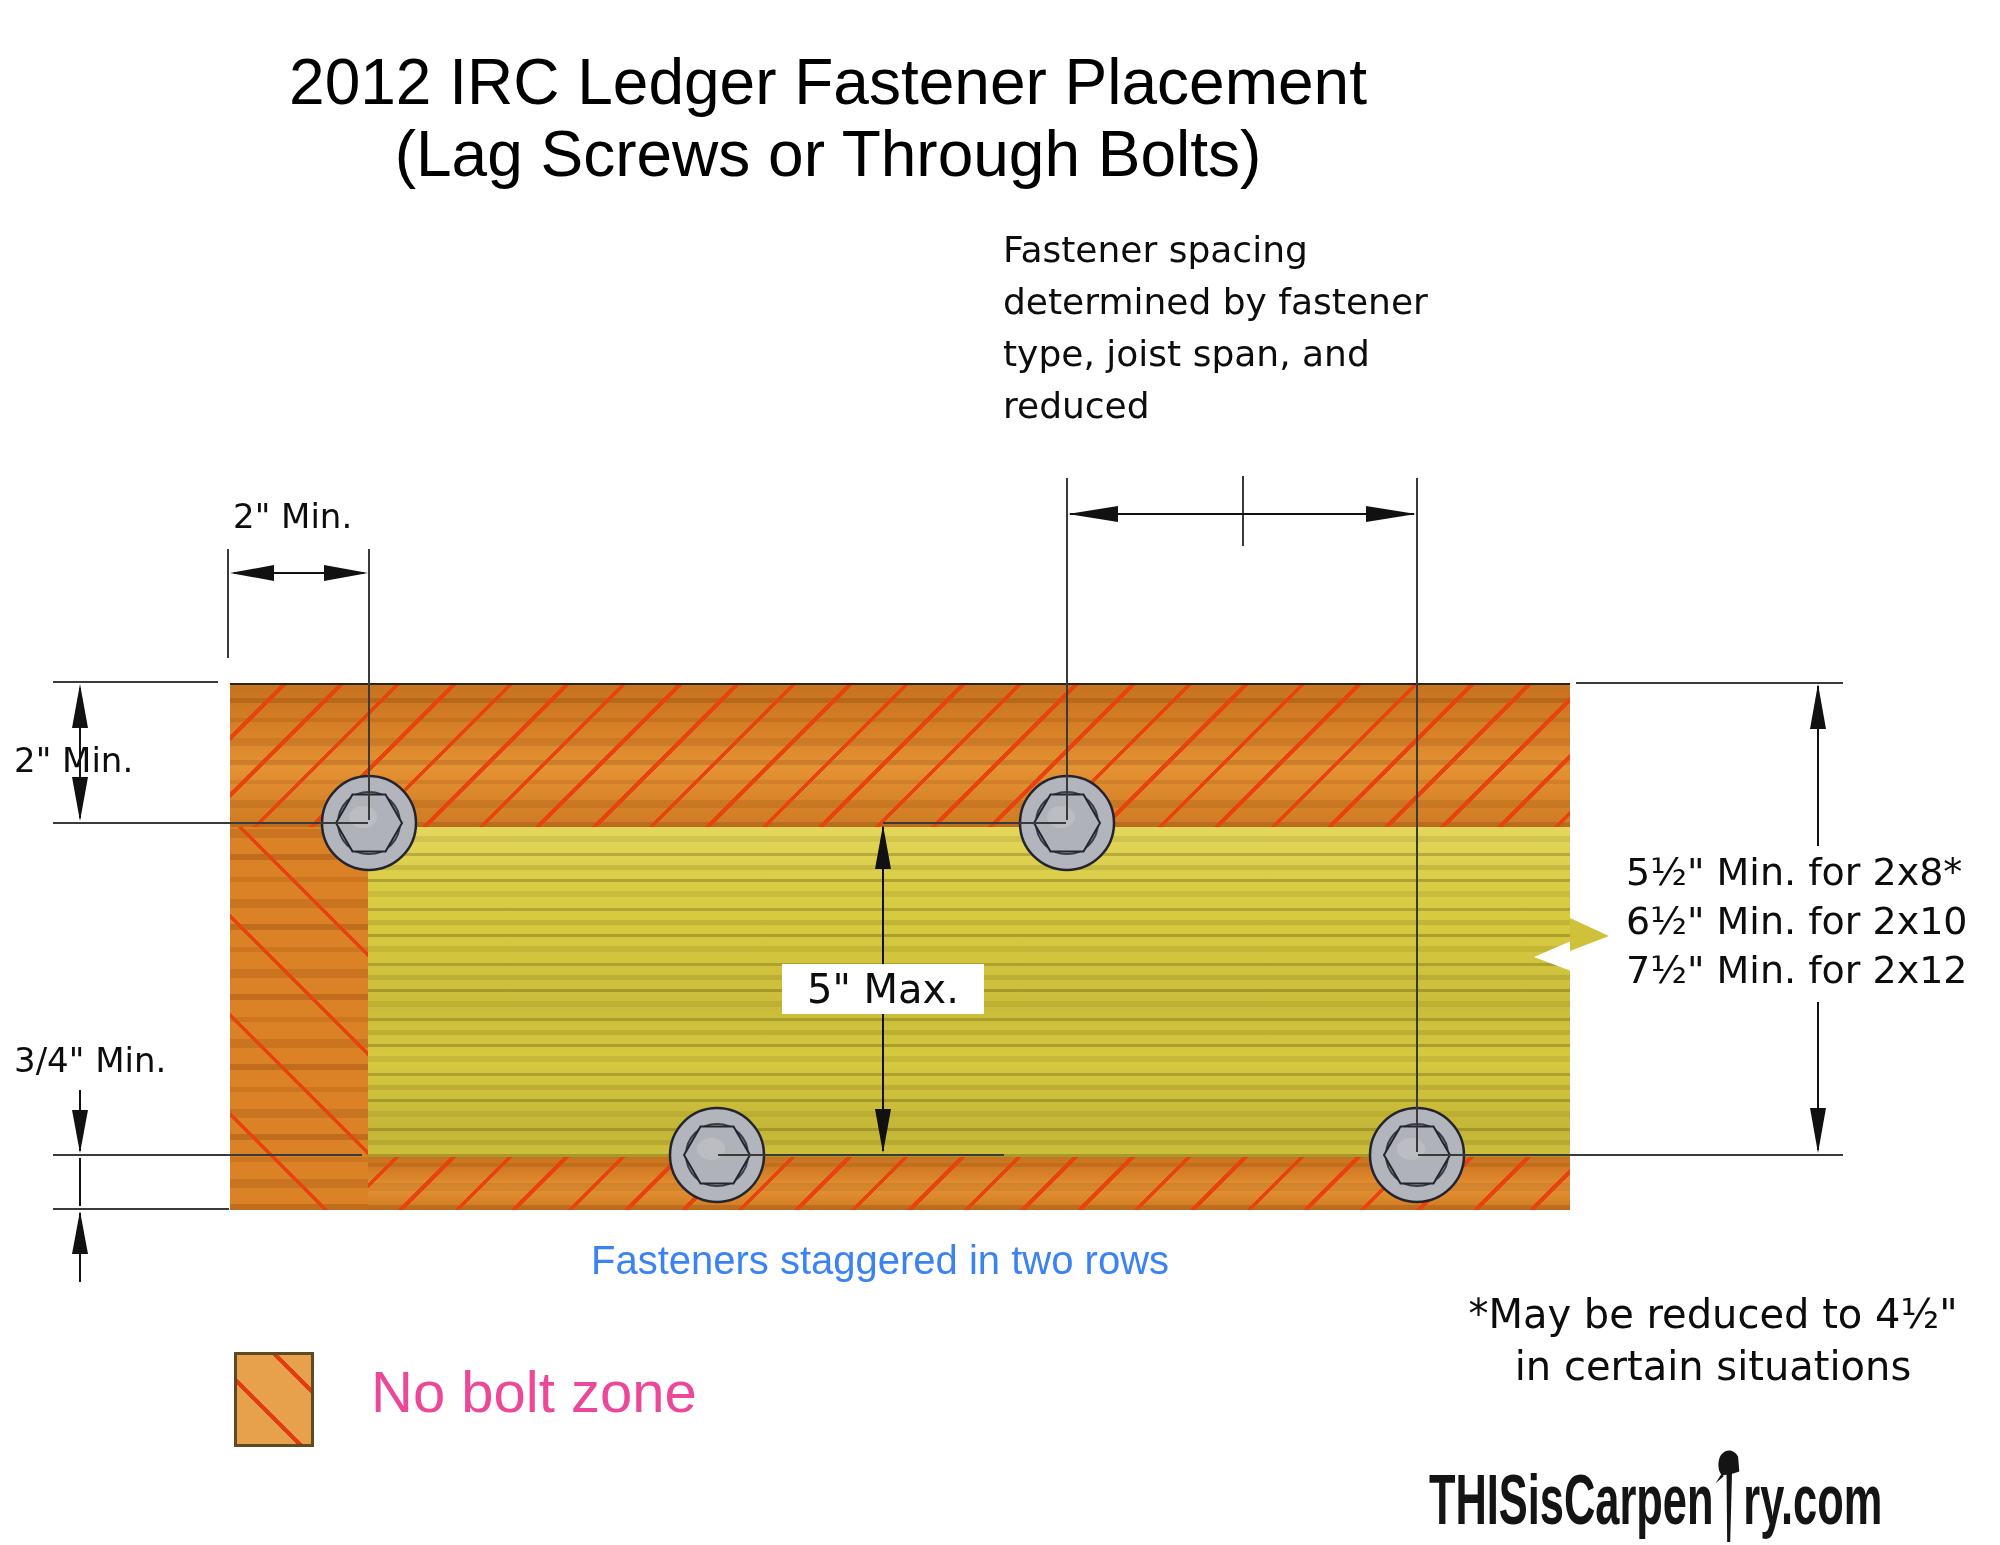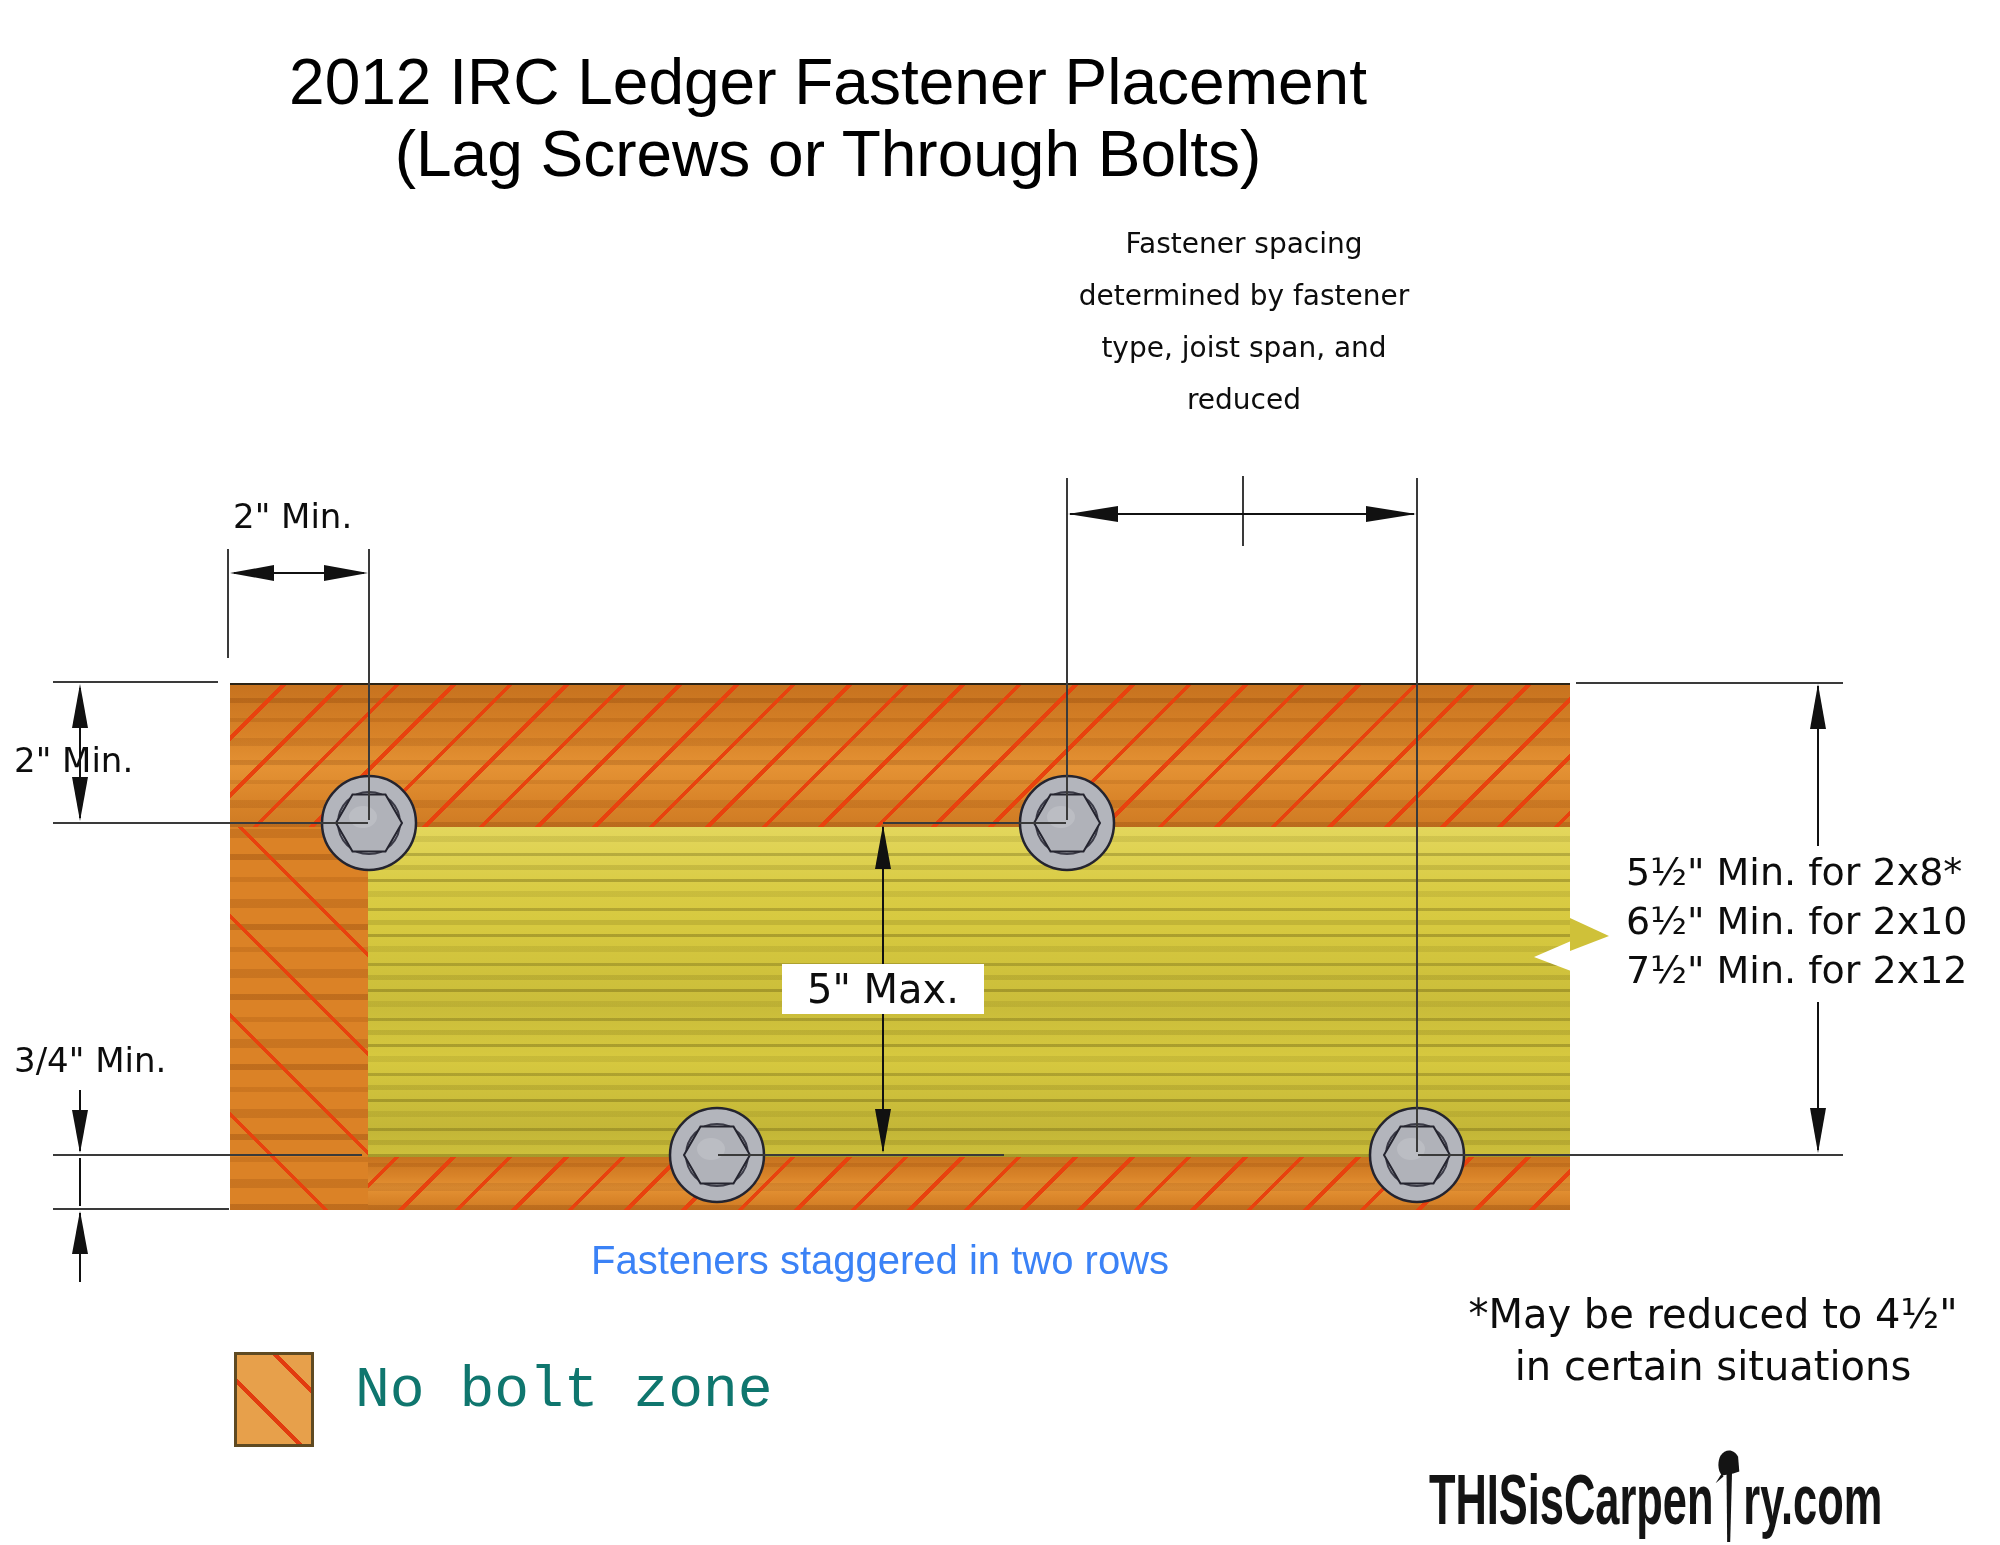--- a/index.html
+++ b/index.html
@@ -8,36 +8,36 @@
     font-family:"DejaVu Sans",sans-serif;color:#111;
   }
   .abs{position:absolute;}
   
   .title{
     left:0;width:1656px;text-align:center;
     font-family:"Liberation Sans",sans-serif;
     font-size:64px;line-height:72px;color:#000;letter-spacing:0px;
   }
   .annot{font-family:"DejaVu Sans",sans-serif;color:#0d0d0d;}
-  .callout{left:1003px;top:218px;width:482px;text-align:center;font-size:28px;line-height:52px;}
+  .callout{left:1003px;top:224px;width:482px;font-size:36px;line-height:52px;}
   .dim-label{font-size:34px;white-space:nowrap;}
   .maxlabel{
     left:782px;top:964px;width:202px;height:50px;background:#fff;
     font-size:40px;line-height:50px;text-align:center;z-index:5;white-space:nowrap;
   }
   .depths{left:1623px;top:848px;font-size:38px;line-height:49px;z-index:5;white-space:nowrap;}
   .depths span{background:#ffffff;padding:0 3px;}
   .staggered{
     left:530px;top:1238px;width:700px;text-align:center;
     font-family:"Liberation Sans",sans-serif;font-size:40px;color:#3b82f6;white-space:nowrap;
   }
   .footnote{left:1448px;top:1288px;width:530px;text-align:center;font-size:40px;line-height:52px;}
   .legend-label{
-    left:355px;top:1358px;font-family:Liberation Mono, monospace;
-    font-size:58px;color:#0f766e;white-space:nowrap;
+    left:371px;top:1358px;font-family:Liberation Sans, sans-serif;
+    font-size:58px;color:#ec4899;white-space:nowrap;
   }
   .logo{
     top:1448px;right:118px;
     font-family:"Liberation Sans",sans-serif;font-weight:bold;font-size:70px;color:#141414;
     transform:scaleX(0.62);transform-origin:100% 50%;white-space:nowrap;
     display:flex;align-items:flex-end;z-index:6;
   }
   .logo svg{display:block;margin:0 1px -4px 1px;}
   
   .board{

